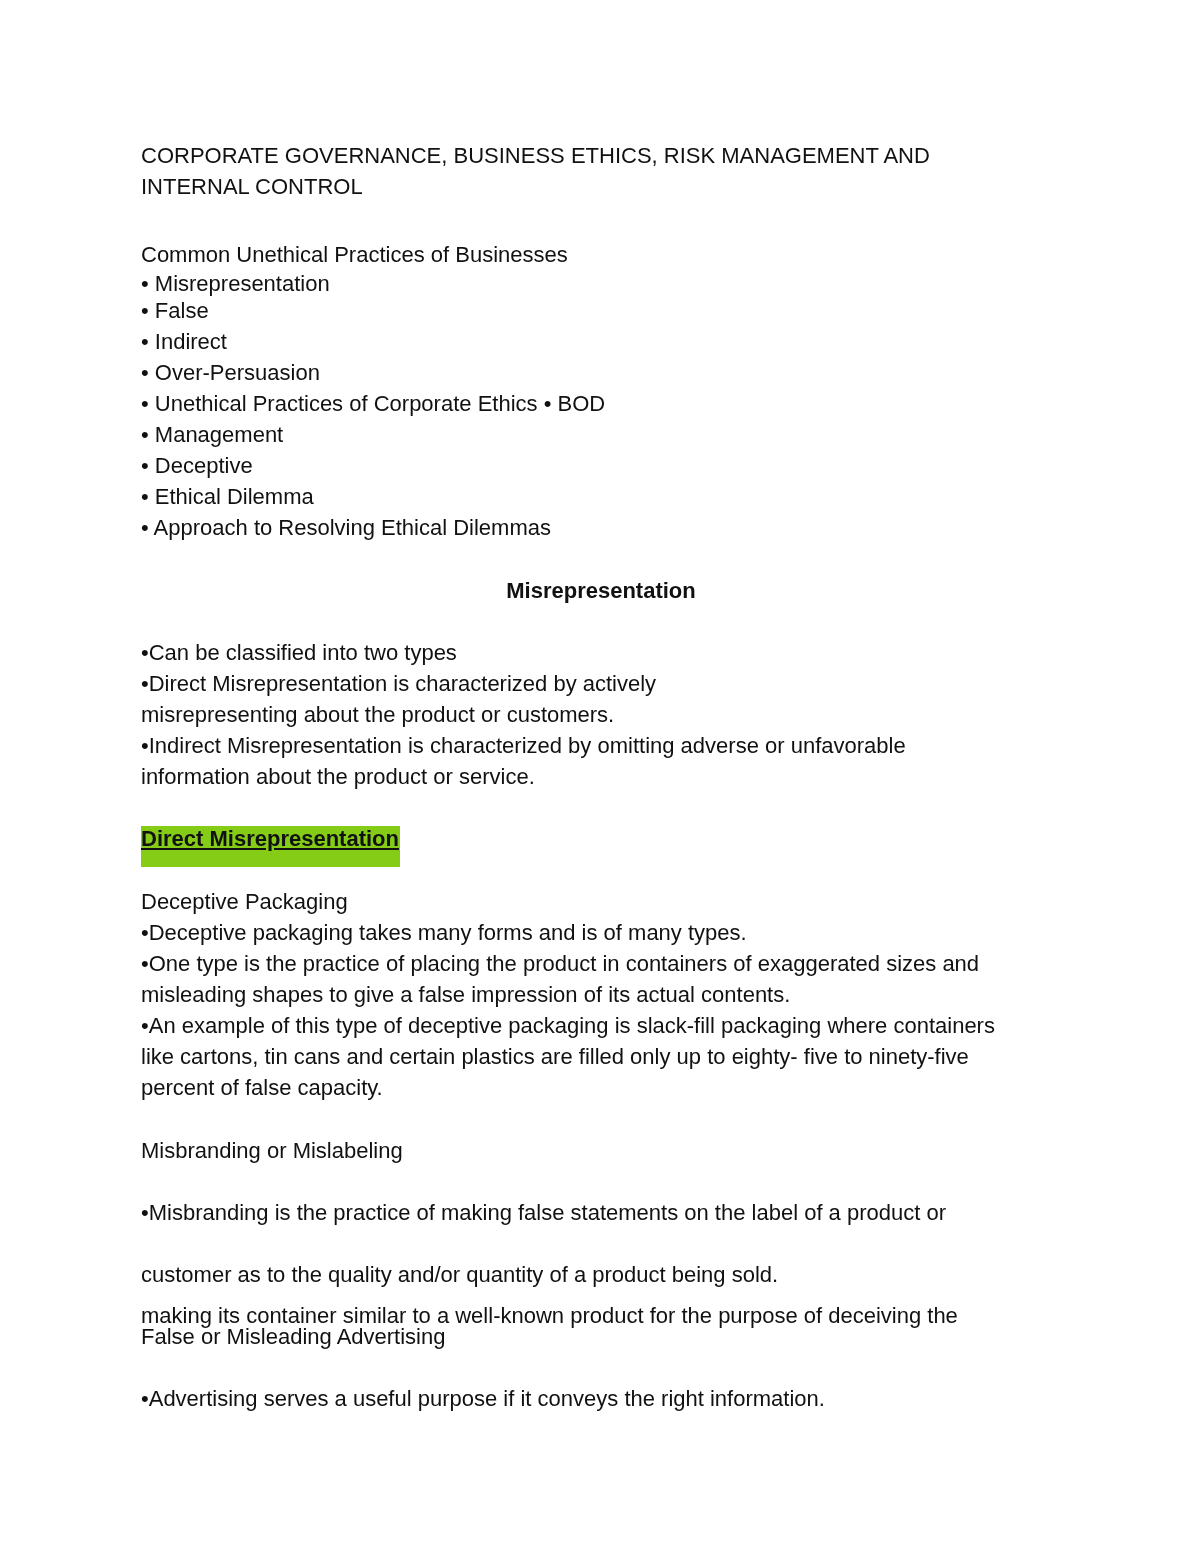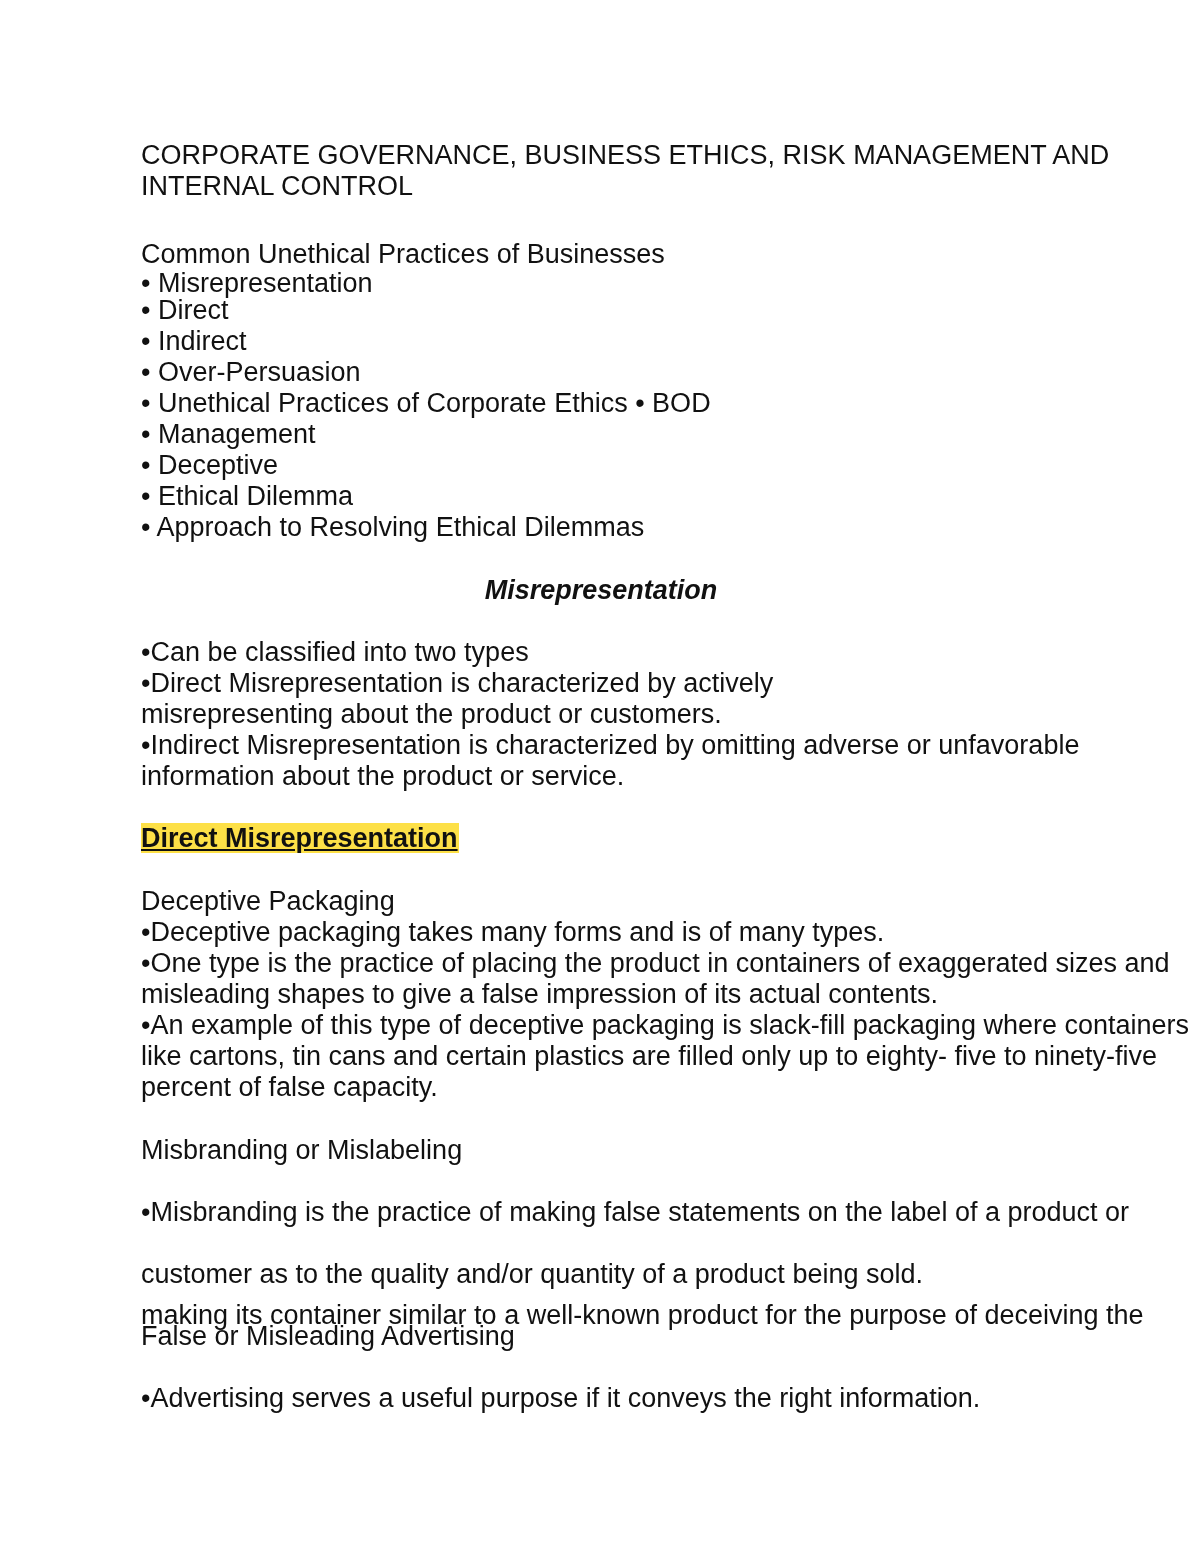--- a/index.html
+++ b/index.html
@@ -1,35 +1,35 @@
 <!DOCTYPE html>
 <html><head>
 <meta charset="utf-8">
 <style>
   html, body { margin: 0; padding: 0; background: #ffffff; }
   body { width: 1200px; height: 1553px; position: relative; overflow: hidden;
          font-family: "Liberation Sans", sans-serif; color: #111111; }
   .page { position: absolute; left: 141px; top: 0; width: 920px; }
-  .line { position: absolute; left: 0; font-size: 27px; line-height: 31px; white-space: nowrap; }
+  .line { position: absolute; left: 0; font-size: 22px; line-height: 31px; white-space: nowrap; }
   .center { left: 0; width: 920px; text-align: center; }
-  .italic-bold { font-style: italic; font-weight: bold; }
+  .italic-bold { font-weight: bold; }
   .bold { font-weight: normal; }
-  .hl { background: #fde047; text-decoration: underline; font-weight: bold; padding: 0 1px 0 0; }
+  .hl { background: #84cc16; text-decoration: underline; font-weight: bold; padding: 0 1px 16px 0; }
 </style>
 </head>
 <body>
 
 <div class="page">
 
   <div class="line" style="top:140px">CORPORATE GOVERNANCE, BUSINESS ETHICS, RISK MANAGEMENT AND</div>
   <div class="line" style="top:171px">INTERNAL CONTROL</div>
 
   <div class="line" style="top:239px">Common Unethical Practices of Businesses</div>
   <div class="line" style="top:268px">• Misrepresentation</div>
-  <div class="line" style="top:295px">• Direct</div>
+  <div class="line" style="top:295px">• False</div>
   <div class="line" style="top:326px">• Indirect</div>
   <div class="line" style="top:357px">• Over-Persuasion</div>
   <div class="line" style="top:388px">• Unethical Practices of Corporate Ethics • BOD</div>
   <div class="line" style="top:419px">• Management</div>
   <div class="line" style="top:450px">• Deceptive</div>
   <div class="line" style="top:481px">• Ethical Dilemma</div>
   <div class="line" style="top:512px">• Approach to Resolving Ethical Dilemmas</div>
 
   <div class="line center italic-bold" style="top:575px">Misrepresentation</div>
   <div class="line" style="top:637px">•Can be classified into two types</div>

